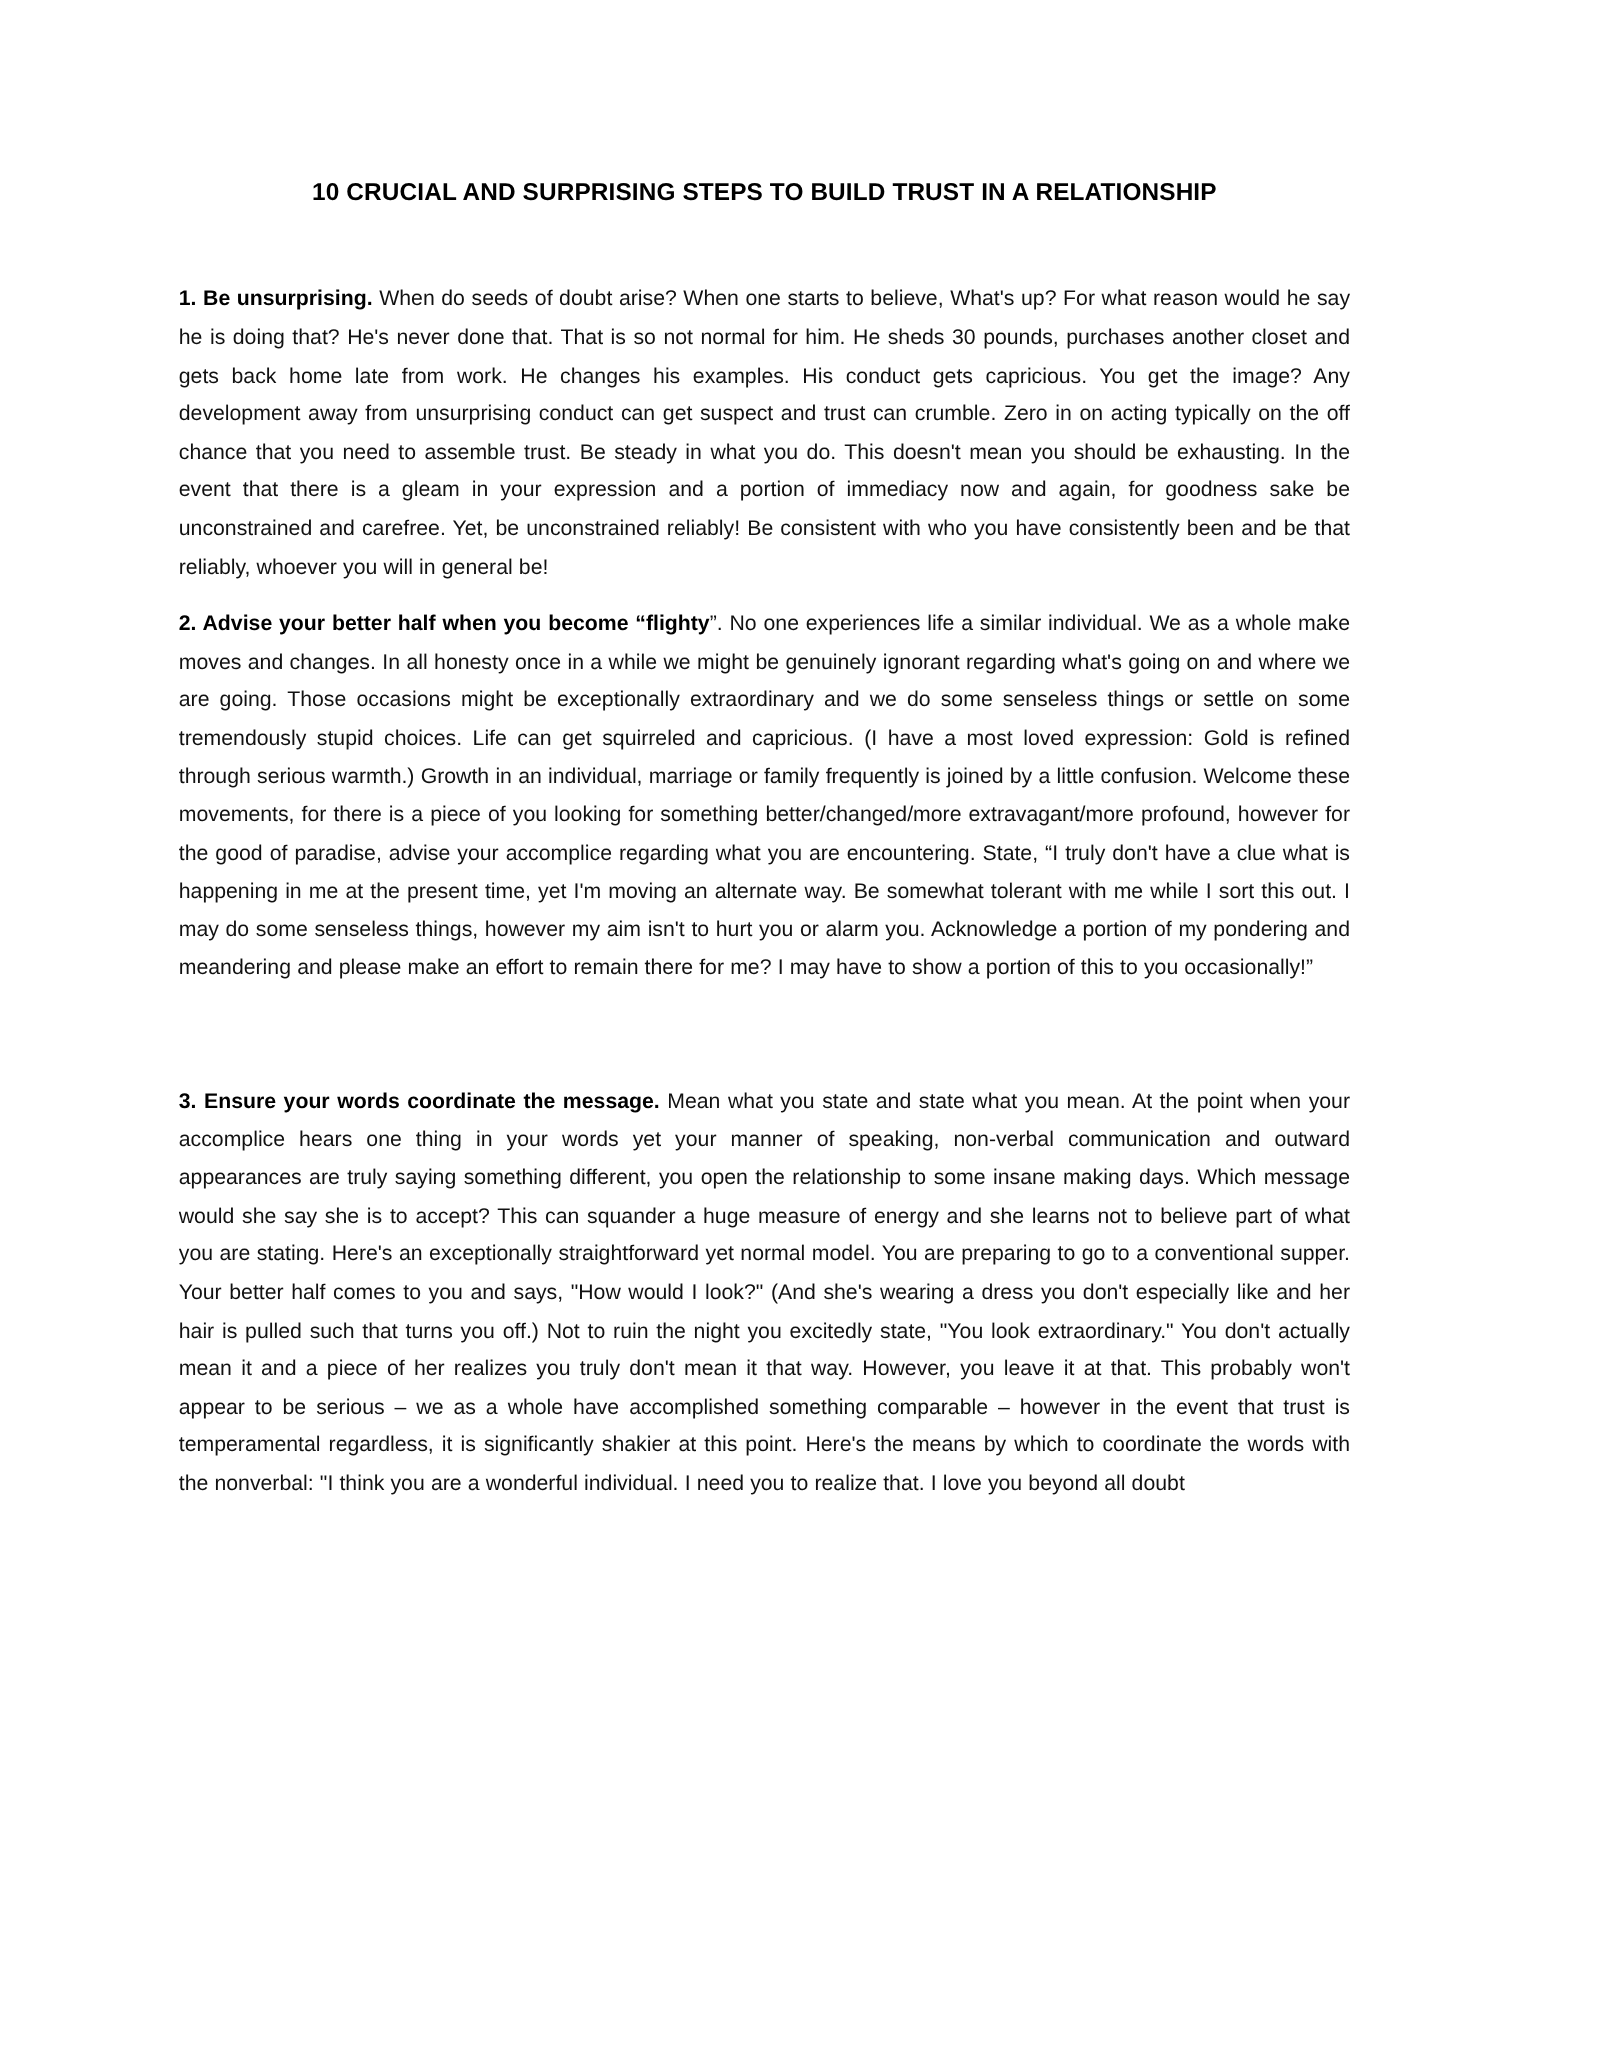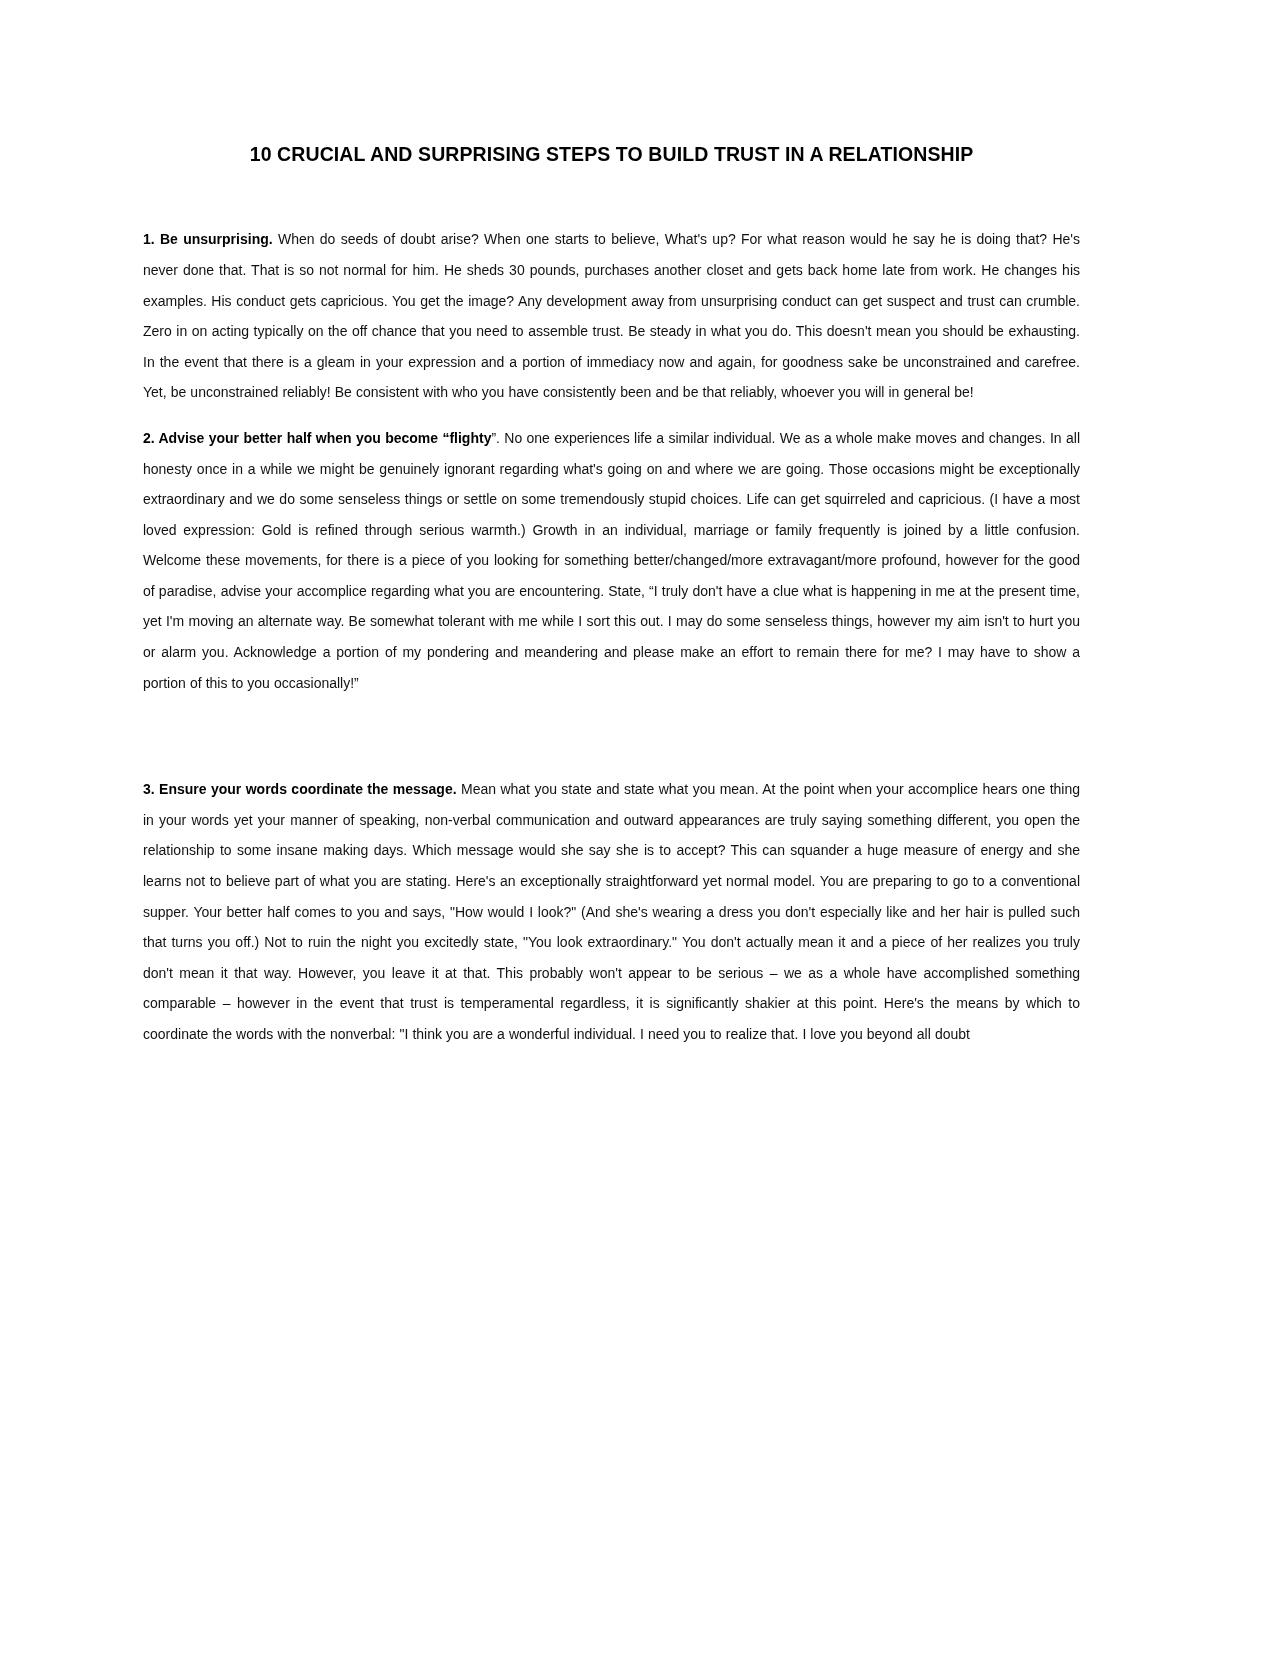--- a/index.html
+++ b/index.html
@@ -32,21 +32,21 @@
     font-size: 19.5px;
     font-weight: bold;
     text-align: center;
     letter-spacing: 0.1px;
     margin: 0;
     padding-top: 142px;
     line-height: 1.3;
     color: #000;
   }
   .para {
-    font-size: 14px;
+    font-size: 17px;
     line-height: 30.6px;
     text-align: justify;
     text-justify: inter-word;
     margin: 0;
     color: #111;
     -webkit-hyphens: none;
     hyphens: none;
     word-spacing: 0.2px;
   }
   .para b, .para strong {

